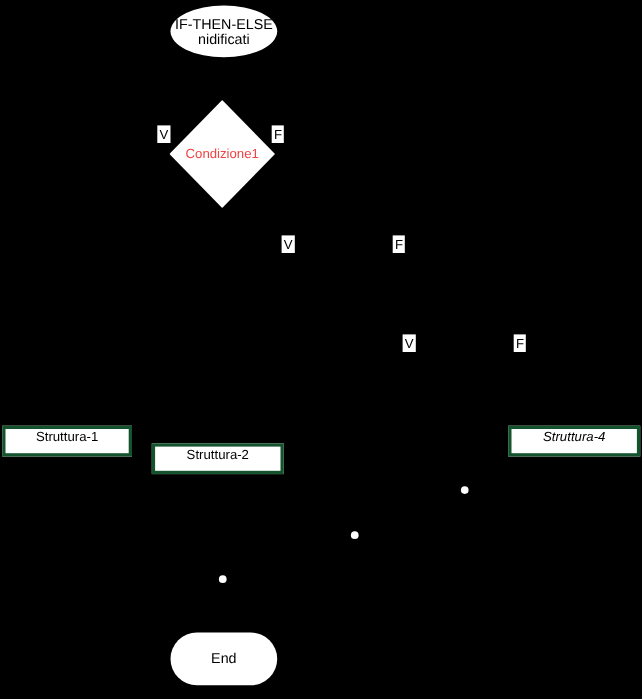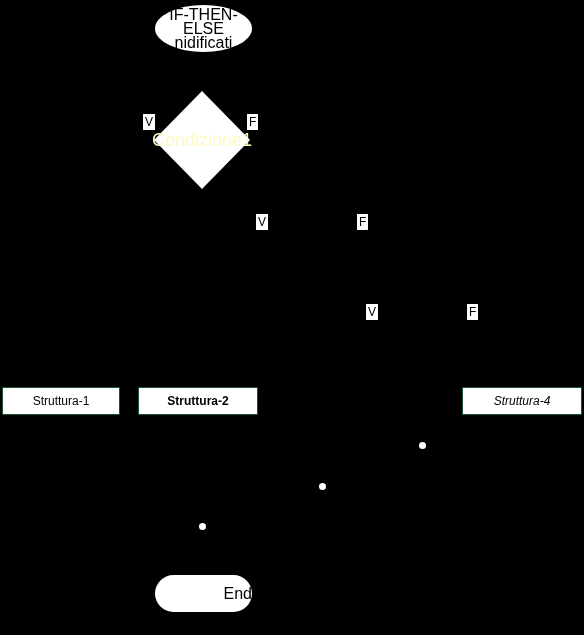--- a/index.html
+++ b/index.html
@@ -13,21 +13,21 @@
     width: 584px;
     height: 635px;
     background: #000000;
     overflow: hidden;
     font-family: "Liberation Sans", sans-serif;
   }
 
   
   .node-label {
     color: #000000;
-    font-size: 16px;
+    font-size: 13px;
     line-height: 14px;
     text-align: center;
     white-space: pre-line;
     pointer-events: none;
   }
 
   
   .terminator {
     position: absolute;
     background: #ffffff;
@@ -58,45 +58,45 @@
     inset: 0;
     background: #ffffff;
     clip-path: polygon(50% 0%, 100% 50%, 50% 100%, 0% 50%);
   }
   .decision .decision-text {
     position: absolute;
     inset: 0;
     display: flex;
     align-items: center;
     justify-content: center;
-    color: #fef9c3;
-    font-size: 18px;
+    color: #ef4444;
+    font-size: 12px;
     white-space: nowrap;
   }
 
   
   .branch-label {
     position: absolute;
     background: #ffffff;
     color: #000000;
     font-size: 12px;
     line-height: 14px;
     padding: 1px 2px;
     text-align: center;
   }
 
   
   .process {
     position: absolute;
     background: #ffffff;
-    border: 1px solid #14532d;
+    border: 3px solid #14532d;
     box-sizing: border-box;
     height: 28px;
     display: flex;
-    align-items: center;
+    align-items: flex-start;
     justify-content: center;
     color: #000000;
     font-size: 12px;
   }
 
   
   .dot {
     position: absolute;
     width: 7px;
     height: 7px;
@@ -145,28 +145,28 @@
 
   <div class="branch-label" style="left:256px; top:214px;">V</div>
   <div class="branch-label" style="left:357px; top:214px;">F</div>
 
   <div class="branch-label" style="left:366px; top:304px;">V</div>
   <div class="branch-label" style="left:467px; top:304px;">F</div>
 
   <div class="process" style="left:2px; top:387px; width:118px;">
     <span>Struttura-1</span>
   </div>
-  <div class="process" style="left:138px; top:387px; width:120px;font-weight:bold;">
+  <div class="process" style="left:138px; top:403px; width:120px;">
     <span>Struttura-2</span>
   </div>
   <div class="process" style="left:462px; top:387px; width:120px;font-style:italic;">
     <span>Struttura-4</span>
   </div>
 
   <div class="dot" style="left:419px; top:442px;">&nbsp;</div>
   <div class="dot" style="left:319px; top:483px;">&nbsp;</div>
   <div class="dot" style="left:199px; top:523px;">&nbsp;</div>
 
-  <div class="stadium" style="left:155px; top:575px; width:97px; height:37px;justify-content:flex-end;">
+  <div class="stadium" style="left:155px; top:575px; width:97px; height:48px;">
     <span class="node-label">End</span>
   </div>
 
 </div>
 
 </body></html>

